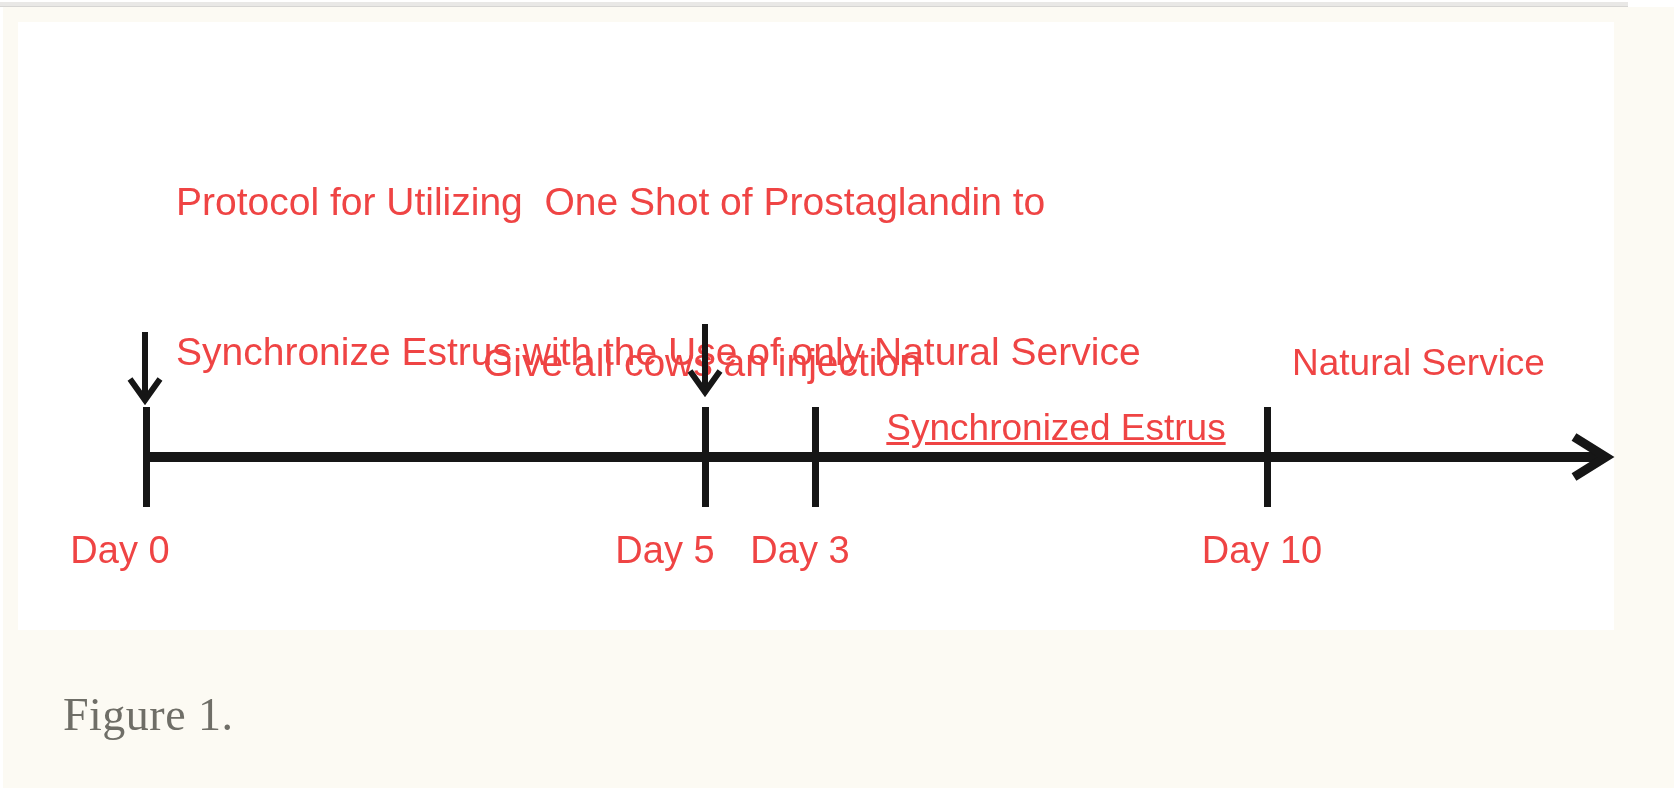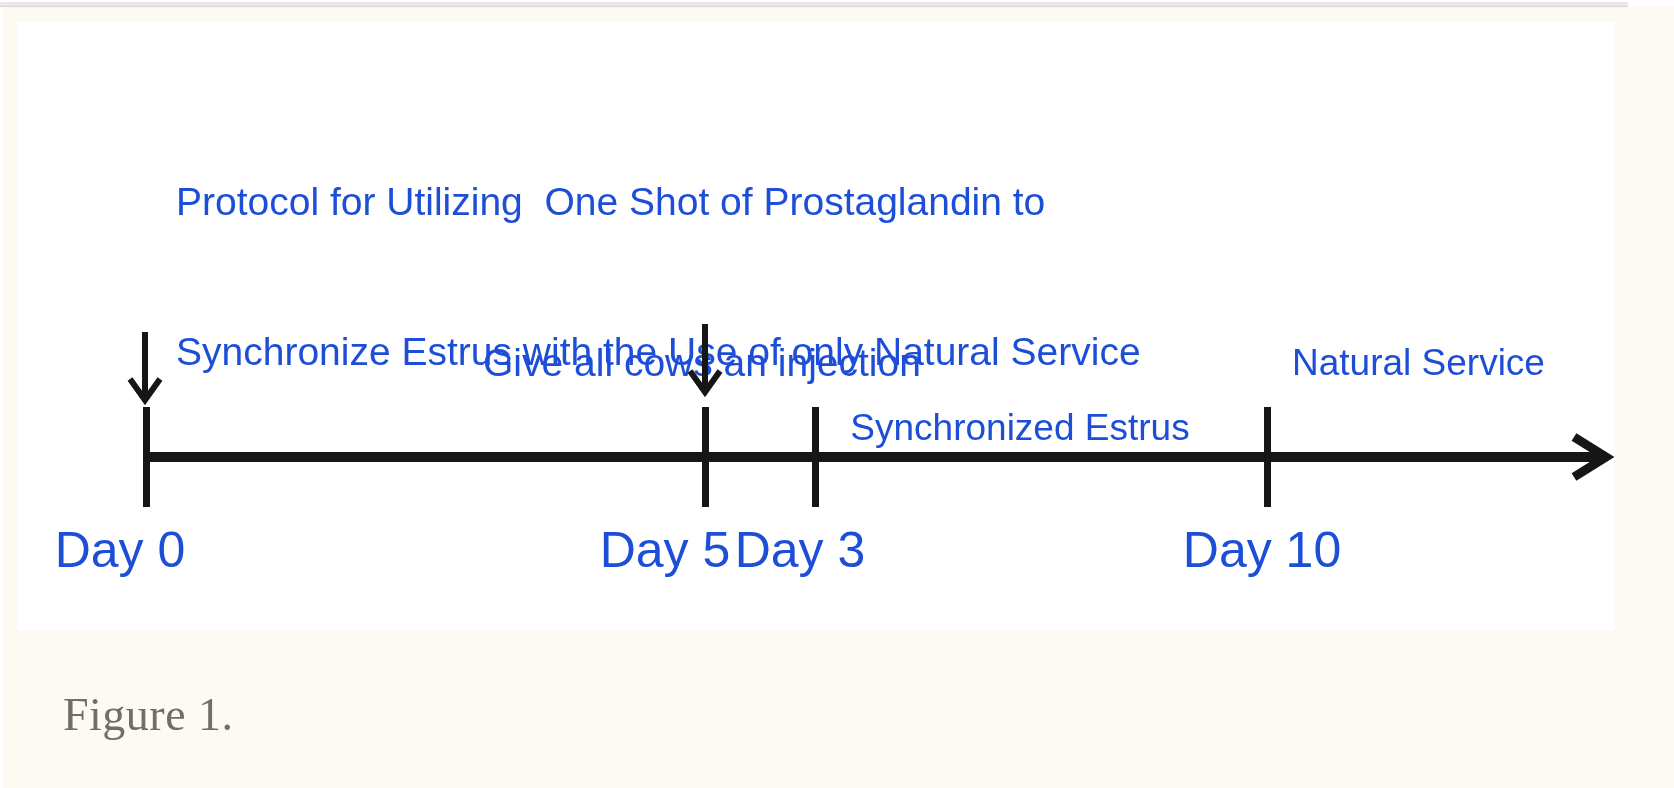--- a/index.html
+++ b/index.html
@@ -22,47 +22,47 @@
   }
   
   .figure-canvas{
     position:absolute;left:15px;top:15px;   
     width:1596px;height:608px;
     background:#ffffff;
   }
   .fig-blur{
     position:absolute;inset:0;
     filter:blur(0.5px);
-    color:#1d4ed8;
+    color:#ef4444;
   }
   .fig-text{position:absolute;white-space:pre-wrap;}
   .fig-title{
     left:158px;top:55px;
     font-size:39px;line-height:50px;
   }
   .annot{font-size:39px;line-height:57px;}
   .annot-left{
     left:24px;top:211px;width:240px;text-align:center;
   }
   .annot-right{
     left:465px;top:198px;
   }
   .seg-label{
     top:382px;font-size:37px;line-height:40px;transform:translateX(-50%);white-space:nowrap;
   }
   .seg-natural{left:362px;}
-  .seg-sync{left:1002px;top:386px;}
+  .seg-sync{left:1038px;top:386px;text-decoration:underline;}
   .after-label{
     left:1274px;top:312px;font-size:37px;line-height:57px;white-space:nowrap;
   }
   .tick{
     position:absolute;top:385px;width:7px;height:100px;background:#161616;
   }
   .day-label{
-    position:absolute;top:508px;font-size:50px;line-height:40px;
+    position:absolute;top:508px;font-size:38px;line-height:40px;
     transform:translateX(-50%);white-space:nowrap;text-align:right;
   }
   .arrow-down{position:absolute;width:44px;height:78px;}
   .arrow-1{left:105px;top:308px;}
   .arrow-2{left:665px;top:300px;}
   .timeline-svg{position:absolute;left:128px;top:408px;width:1470px;height:54px;}
   
   .figure-caption{
     position:absolute;left:60px;top:678px;
     font-family:Liberation Serif, serif;

